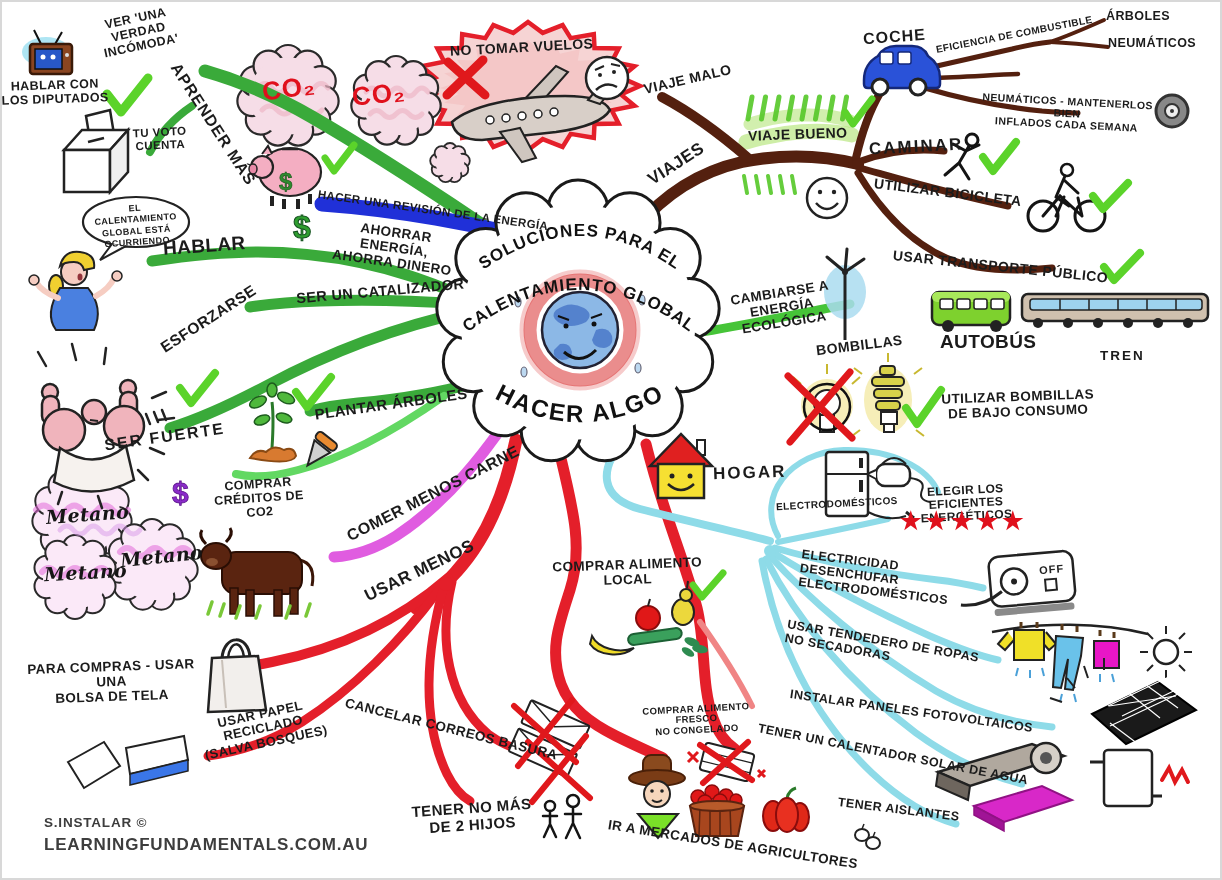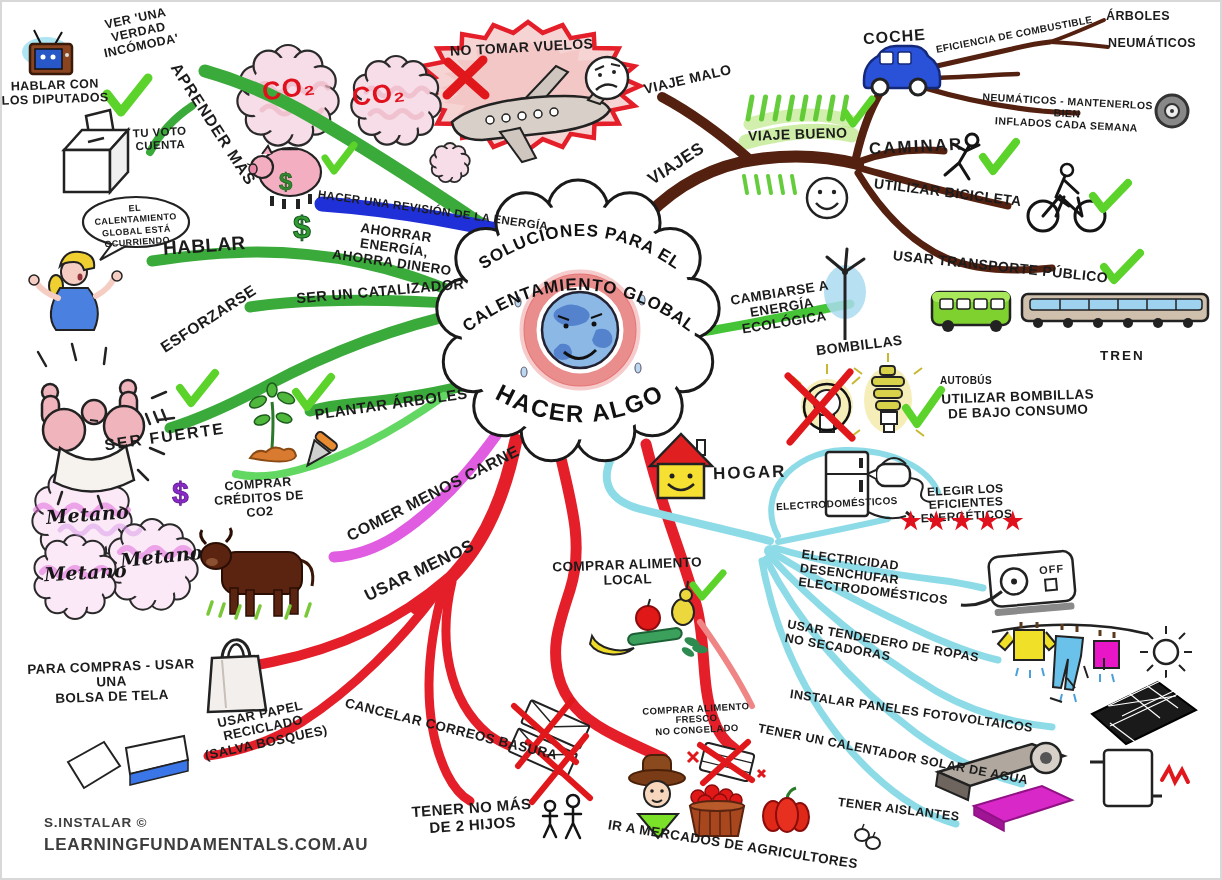--- a/index.html
+++ b/index.html
@@ -601,21 +601,21 @@
 <div class="lbl nw" style="left:748px;top:127px;font-size:14px;transform:rotate(-2deg);">VIAJE BUENO</div>
 <div class="lbl nw" style="left:863px;top:28px;font-size:16px;transform:rotate(-4deg);letter-spacing:1px;">COCHE</div>
 <div class="lbl nw" style="left:936px;top:44px;font-size:10px;transform:rotate(-11deg);transform-origin:left center;">EFICIENCIA DE COMBUSTIBLE</div>
 <div class="lbl nw" style="left:1106px;top:10px;font-size:12.5px;">ÁRBOLES</div>
 <div class="lbl nw" style="left:1108px;top:37px;font-size:12.5px;">NEUMÁTICOS</div>
 <div class="lbl ctr" style="left:972px;top:96px;width:190px;font-size:10.5px;transform:rotate(3deg);">NEUMÁTICOS - MANTENERLOS BIEN
 INFLADOS CADA SEMANA</div>
 <div class="lbl nw" style="left:869px;top:138px;font-size:17px;transform:rotate(-3deg);letter-spacing:2px;">CAMINAR</div>
 <div class="lbl nw" style="left:874px;top:176px;font-size:14px;transform:rotate(7deg);transform-origin:left center;">UTILIZAR BICICLETA</div>
 <div class="lbl nw" style="left:893px;top:248px;font-size:14px;transform:rotate(6deg);transform-origin:left center;">USAR TRANSPORTE PÚBLICO</div>
-<div class="lbl nw" style="left:940px;top:332px;font-size:10px;margin-top:43px;">AUTOBÚS</div>
+<div class="lbl nw" style="left:940px;top:332px;font-size:19px;">AUTOBÚS</div>
 <div class="lbl nw" style="left:1100px;top:349px;font-size:13.5px;letter-spacing:2px;">TREN</div>
 <div class="lbl ctr" style="left:712px;top:286px;width:140px;font-size:13.5px;transform:rotate(-9deg);">CAMBIARSE A
 ENERGÍA ECOLÓGICA</div>
 <div class="lbl nw" style="left:713px;top:464px;font-size:17px;transform:rotate(-2deg);letter-spacing:2px;">HOGAR</div>
 <div class="lbl nw" style="left:816px;top:338px;font-size:14px;transform:rotate(-7deg);">BOMBILLAS</div>
 <div class="lbl ctr" style="left:938px;top:390px;width:160px;font-size:13.5px;transform:rotate(-2deg);">UTILIZAR BOMBILLAS
 DE BAJO CONSUMO</div>
 <div class="lbl nw" style="left:776px;top:498px;font-size:10px;transform:rotate(-3deg);">ELECTRODOMÉSTICOS</div>
 <div class="lbl ctr" style="left:890px;top:484px;width:152px;font-size:12px;transform:rotate(-3deg);">ELEGIR LOS
 EFICIENTES ENERGÉTICOS</div>

